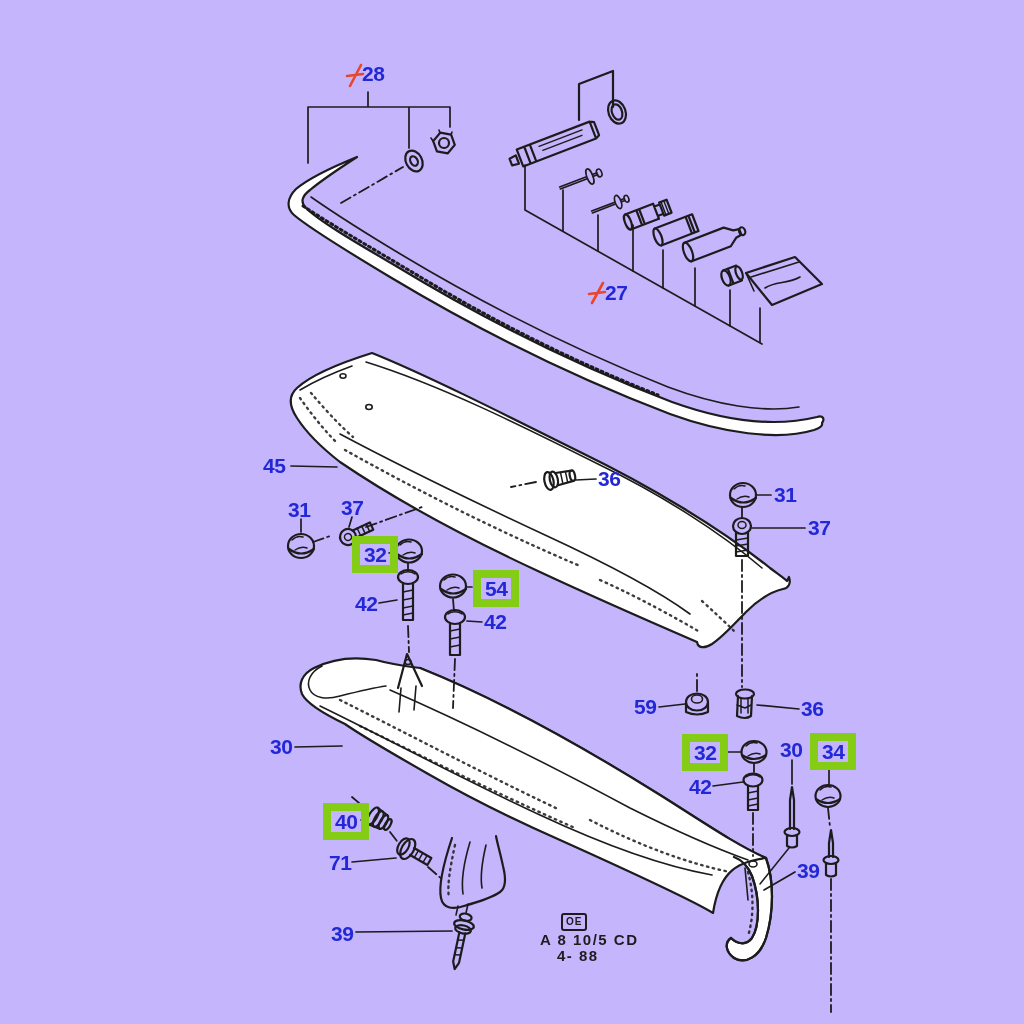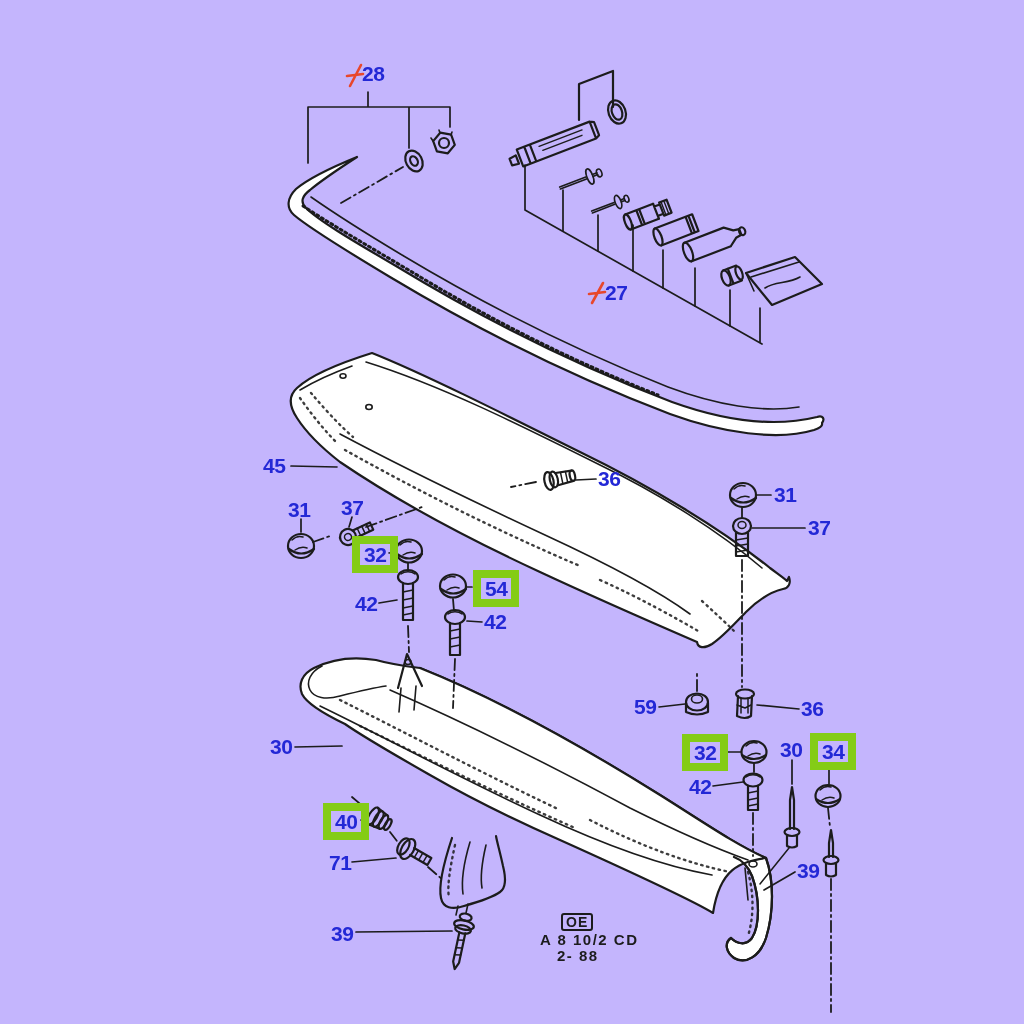--- a/index.html
+++ b/index.html
@@ -5,21 +5,21 @@
   html,body{margin:0;padding:0;background:#ffffff;}
   #stage{position:relative;width:1024px;height:1024px;background:#c4b5fd;overflow:hidden;
          font-family:"Liberation Sans",sans-serif;}
   #art{position:absolute;left:0;top:0;}
   .callout{position:absolute;font-weight:bold;font-size:21px;line-height:21px;
            color:#2328d6;letter-spacing:-0.5px;font-family:"Liberation Sans",sans-serif;
            white-space:nowrap;cursor:pointer;}
   .boxed{border:8px solid #84cc16;padding:0 4px;}
   .footer-text{position:absolute;color:#1c1c1c;font-weight:bold;
                font-family:"Liberation Sans",sans-serif;}
-  .oe-box{border:2.5px solid #1c1c1c;border-radius:3px;font-size:14px;line-height:14px;
+  .oe-box{border:2.5px solid #1c1c1c;border-radius:3px;font-size:10px;line-height:14px;
           padding:0 3px;letter-spacing:1px;}
   .code-line{font-size:15px;letter-spacing:1.5px;}
 </style>
 </head>
 <body>
 
 <div id="stage">
 
 <svg id="art" width="1024" height="1024" viewBox="0 0 1024 1024" fill="none" stroke="#1c1c1c" stroke-width="2.2" stroke-linecap="round" stroke-linejoin="round">
 
@@ -355,16 +355,16 @@
   <div class="callout boxed" style="left:682px;top:734px"><span>32</span></div>
   <div class="callout" style="left:780px;top:739px"><span>30</span></div>
   <div class="callout boxed" style="left:810px;top:733px"><span>34</span></div>
   <div class="callout" style="left:689px;top:776px"><span>42</span></div>
   <div class="callout boxed" style="left:323px;top:803px"><span>40</span></div>
   <div class="callout" style="left:329px;top:852px"><span>71</span></div>
   <div class="callout" style="left:797px;top:860px"><span>39</span></div>
   <div class="callout" style="left:331px;top:923px"><span>39</span></div>
 
   <div class="footer-text oe-box" style="left:561px;top:913px"><span>OE</span></div>
-  <div class="footer-text code-line" style="left:540px;top:931px"><span>A 8 10/2 CD</span></div>
-  <div class="footer-text code-line" style="left:557px;top:947px"><span>2- 88</span></div>
+  <div class="footer-text code-line" style="left:540px;top:931px"><span>A 8 10/5 CD</span></div>
+  <div class="footer-text code-line" style="left:557px;top:947px"><span>4- 88</span></div>
 
 </div>
 
 </body></html>

